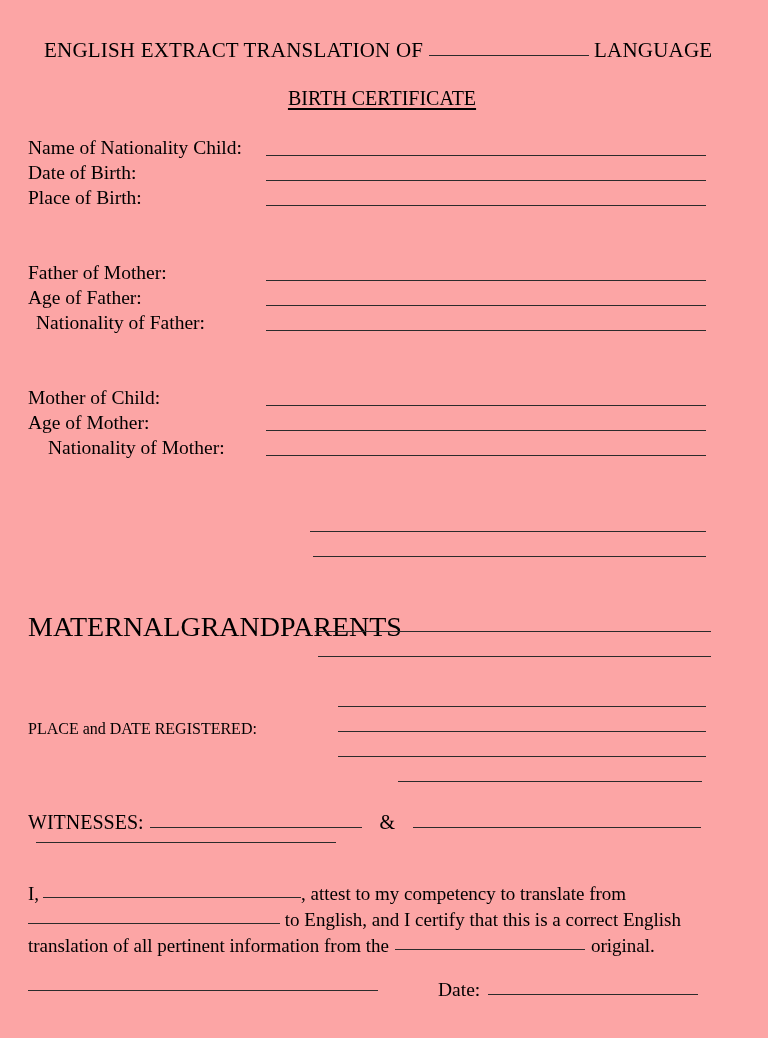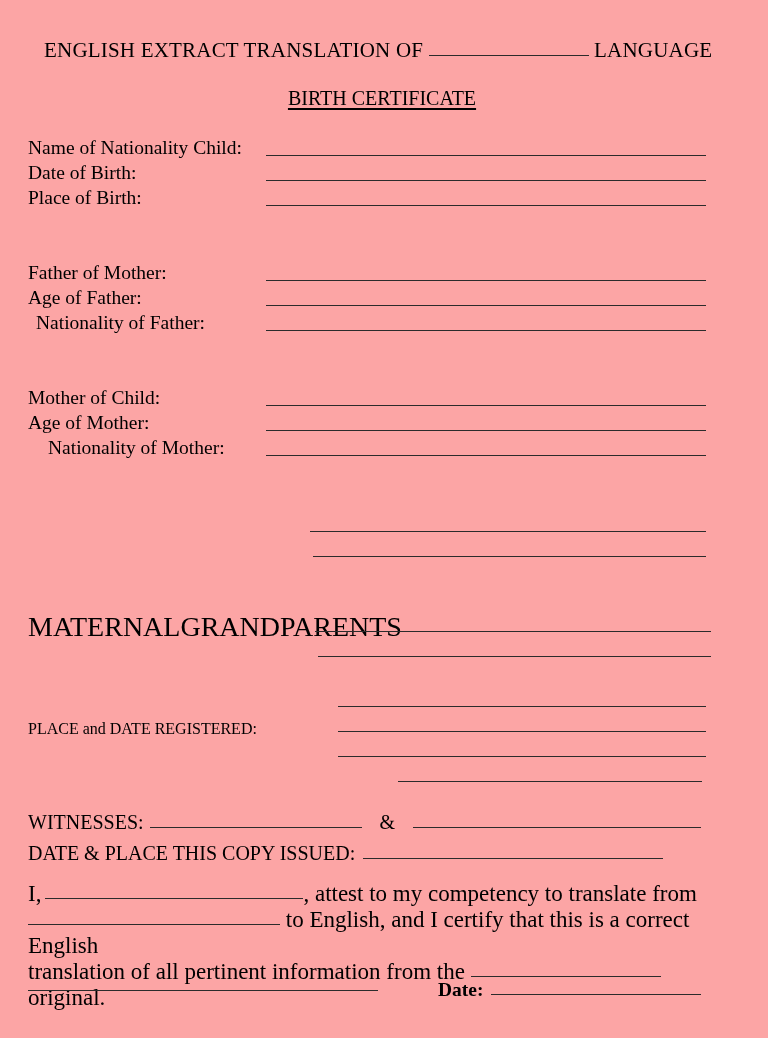--- a/index.html
+++ b/index.html
@@ -67,21 +67,21 @@
     text-decoration: underline;
     text-underline-offset: 3px;
   }
 
   
   .para {
     position: absolute;
     left: 28px;
     top: 881px;
     width: 690px;
-    font-size: 23px;
+    font-size: 19px;
     line-height: 26px;
   }
   .para .blank { top: -2px; }
 </style>
 </head>
 <body>
 
 <div class="page">
 
   <div class="doc-title">
@@ -159,31 +159,30 @@
   <div class="blank-abs" style="left:398px; top:781px; width:304px;"></div>
 
   <div class="row" style="left:28px; top:812px; font-size:20px;">
     <span class="label">WITNESSES:</span>
     <span class="blank" style="width:212px; margin-left:6px;"></span>
     <span class="label" style="margin-left:18px;">&amp;</span>
     <span class="blank" style="width:288px; margin-left:18px;"></span>
   </div>
 
   <div class="row" style="left:28px; top:843px; font-size:20px;">
-    <span class="label">DATE &amp; PLACE THIS COPY ISSUED:</span>
     <span class="blank" style="width:300px; margin-left:8px;"></span>
   </div>
 
   <div class="para">
     <span>I,</span><span class="blank" style="width:258px; margin-left:4px;"></span><span>, attest to my competency to translate from</span><br>
     <span class="blank" style="width:252px;"></span>
     <span>to English, and I certify that this is a correct English</span><br>
     <span>translation of all pertinent information from the</span><span class="blank" style="width:190px; margin-left:6px; margin-right:6px;"></span><span>original.</span>
   </div>
 
   <div class="blank-abs" style="left:28px; top:990px; width:350px;"></div>
 
-  <div class="row" style="left:438px; top:980px;font-weight:bold;">
+  <div class="row" style="left:438px; top:980px;">
     <span class="label">Date:</span>
     <span class="blank" style="width:210px; margin-left:8px;"></span>
   </div>
 
 </div>
 
 </body></html>

